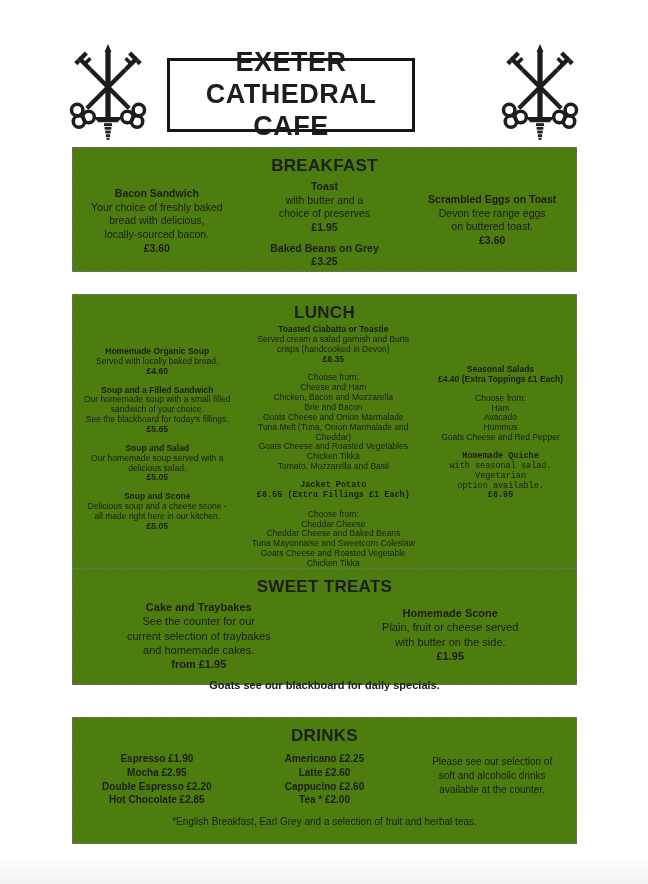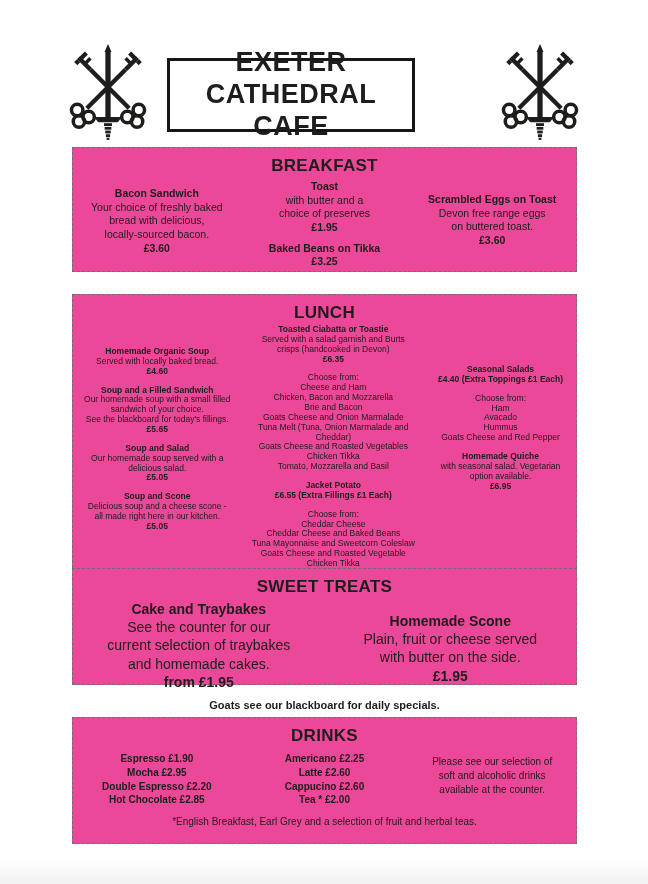--- a/index.html
+++ b/index.html
@@ -21,21 +21,21 @@
     border:3px solid #161616; box-sizing:border-box;
     display:flex; align-items:center; justify-content:center;
   }
   .title-text{
     font-size:27px; font-weight:700; letter-spacing:0.5px; line-height:1.18;
     text-align:center; white-space:pre-line;
   }
   
   .sec{
     position:absolute; left:72px; width:505px; box-sizing:border-box;
-    border:1px dashed #6f6f6f; text-align:center; background:#ec4899;
+    border:1px dashed #6f6f6f; text-align:center; background:#4d7c0f;
   }
   .sec-breakfast { top:147px; height:125px; }
   .sec-lunch     { top:294px; height:299px; }
   .sec-sweet     { top:568px; height:117px; }
   .sec-drinks    { top:717px; height:127px; }
   .sec-title{ margin:8px 0 0 0; font-size:17px; font-weight:700; letter-spacing:0.3px; }
   .cols{ display:flex; align-items:flex-start; }
   .col{ box-sizing:border-box; padding:0 6px; }
   .nm{ font-weight:700; }
   .ds{ white-space:pre-line; }
@@ -47,23 +47,23 @@
   .cols-breakfast .col{ flex:1; }
   .b-col1{ padding-top:7px; }
   .b-col3{ padding-top:13px; }
   .cols-breakfast .item + .item{ margin-top:7px; }
   
   .cols-lunch{ margin-top:2px; font-size:8.5px; line-height:1.16; }
   .l-left { flex:0 0 33.5%; padding-top:22px; }
   .l-mid  { flex:0 0 36.5%; }
   .l-right{ flex:0 0 30%;   padding-top:40px; }
   .cols-lunch .blk{ margin-bottom:9px; }
-  .cols-lunch .gap-lg{ margin-top:4px; }
-  
-  .cols-sweet{ margin-top:3px; font-size:14px; line-height:1.3;align-items:center; }
+  .cols-lunch .gap-lg{ margin-top:4px;font-family:Liberation Mono, monospace; }
+  
+  .cols-sweet{ margin-top:3px; font-size:11px; line-height:1.3; }
   .cols-sweet .col{ flex:1; }
   .s-col3{ padding-top:6px; }
   .sec-note{ margin-top:8px; font-size:11px; font-weight:700; }
   
   .cols-drinks{ margin-top:6px; font-size:10px; line-height:1.38; }
   .cols-drinks .col{ flex:1; }
   .drink-list{ font-weight:700; white-space:pre-line; }
   .drink-note{ white-space:pre-line; padding-top:3px; }
   .footnote{ margin-top:9px; font-size:10px; }
 </style>
@@ -172,21 +172,21 @@
         </div>
       </div>
       <div class="col b-col2">
         <div class="item">
           <div class="nm">Toast</div>
           <div class="ds">with butter and a
 choice of preserves</div>
           <div class="pr">£1.95</div>
         </div>
         <div class="item">
-          <div class="nm">Baked Beans on Tikka</div>
+          <div class="nm">Baked Beans on Grey</div>
           <div class="pr">£3.25</div>
         </div>
       </div>
       <div class="col b-col3">
         <div class="item">
           <div class="nm">Scrambled Eggs on Toast</div>
           <div class="ds">Devon free range eggs
 on buttered toast.</div>
           <div class="pr">£3.60</div>
         </div>
@@ -220,21 +220,21 @@
           <div class="nm">Soup and Scone</div>
           <div class="ds">Delicious soup and a cheese scone -
 all made right here in our kitchen.</div>
           <div class="pr">£5.05</div>
         </div>
       </div>
 
       <div class="col l-mid">
         <div class="blk">
           <div class="nm">Toasted Ciabatta or Toastie</div>
-          <div class="ds">Served with a salad garnish and Burts
+          <div class="ds">Served cream a salad garnish and Burts
 crisps (handcooked in Devon)</div>
           <div class="pr">£6.35</div>
         </div>
         <div class="blk">
           <div class="choose-label">Choose from:</div>
           <div class="opts">Cheese and Ham
 Chicken, Bacon and Mozzarella
 Brie and Bacon
 Goats Cheese and Onion Marmalade
 Tuna Melt (Tuna, Onion Marmalade and

